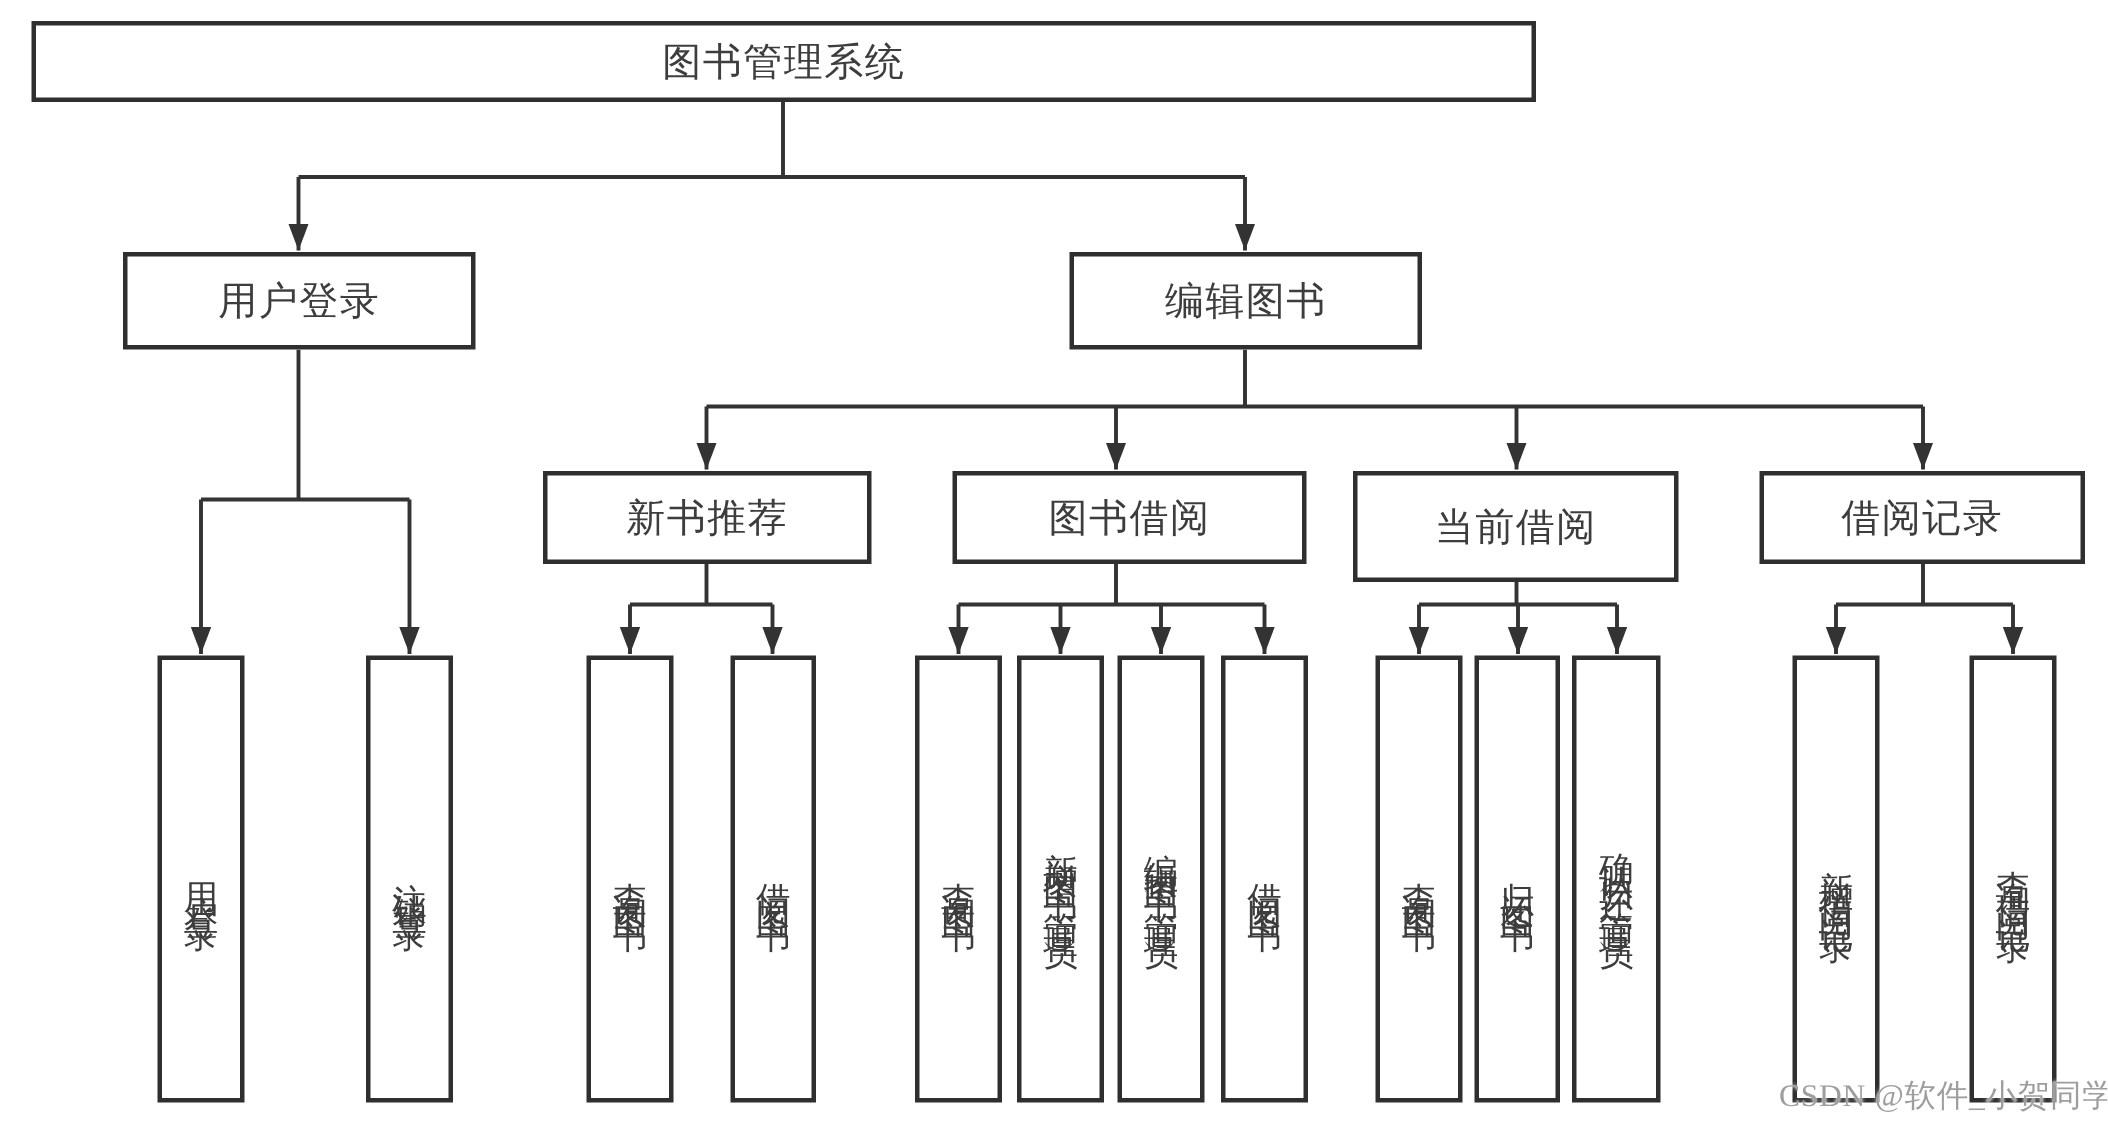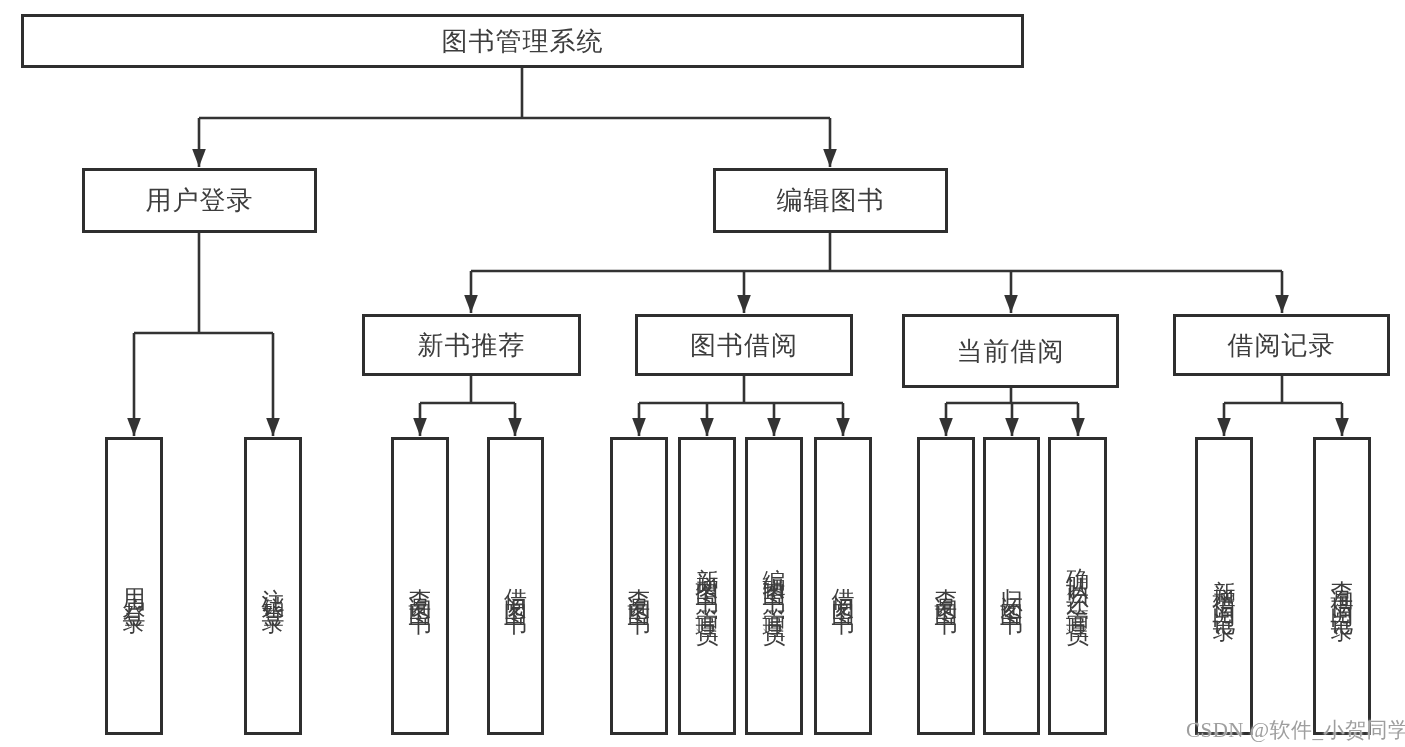--- a/index.html
+++ b/index.html
@@ -109,21 +109,21 @@
   <div class="box h" style="left:82px;top:168px;width:235px;height:65px">
     <span>用户登录</span>
   </div>
   <div class="box h" style="left:713px;top:168px;width:235px;height:65px">
     <span>编辑图书</span>
   </div>
 
   <div class="box h" style="left:362px;top:314px;width:219px;height:62px">
     <span>新书推荐</span>
   </div>
-  <div class="box h" style="left:635px;top:314px;width:218px;height:62px">
+  <div class="box h" style="left:635px;top:314px;width:236px;height:62px">
     <span>图书借阅</span>
   </div>
   <div class="box h" style="left:902px;top:314px;width:217px;height:74px">
     <span>当前借阅</span>
   </div>
   <div class="box h" style="left:1173px;top:314px;width:217px;height:62px">
     <span>借阅记录</span>
   </div>
 
   <div class="box v" style="left:105px;top:437px;width:58px;height:298px">

